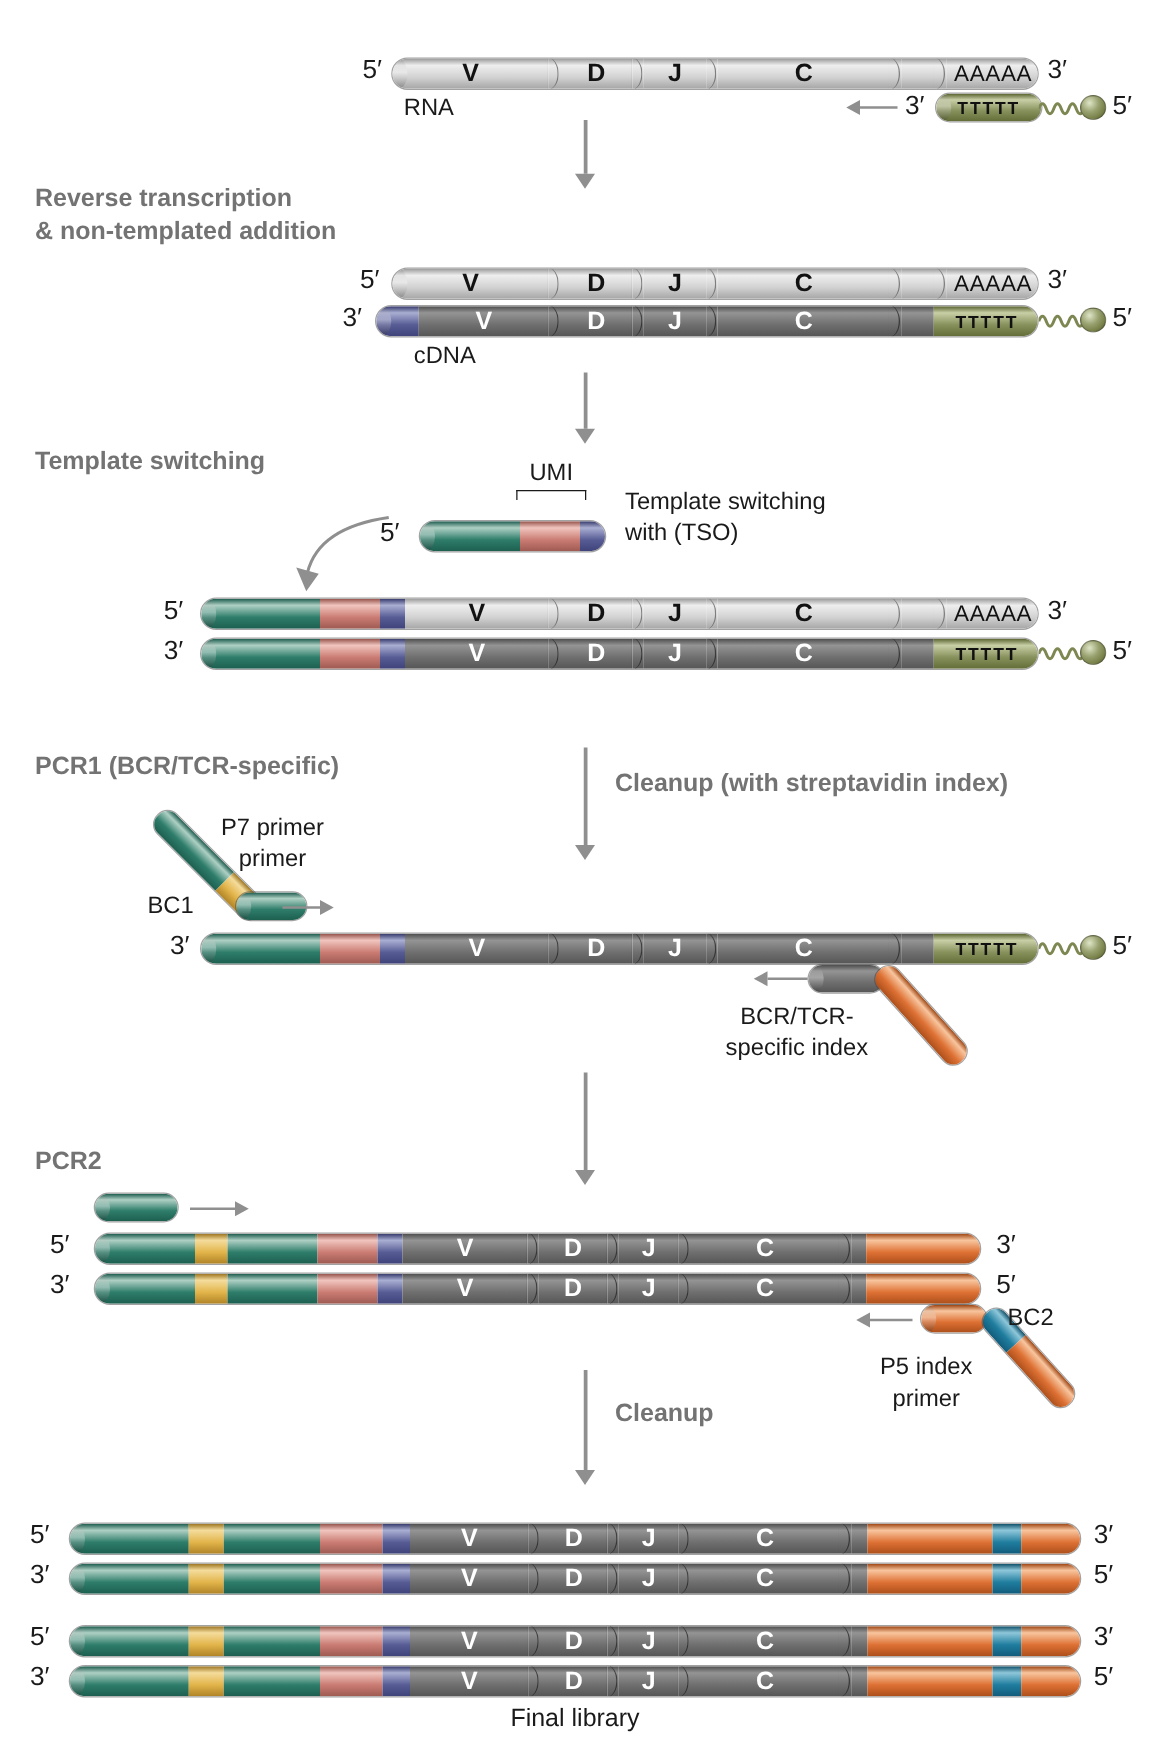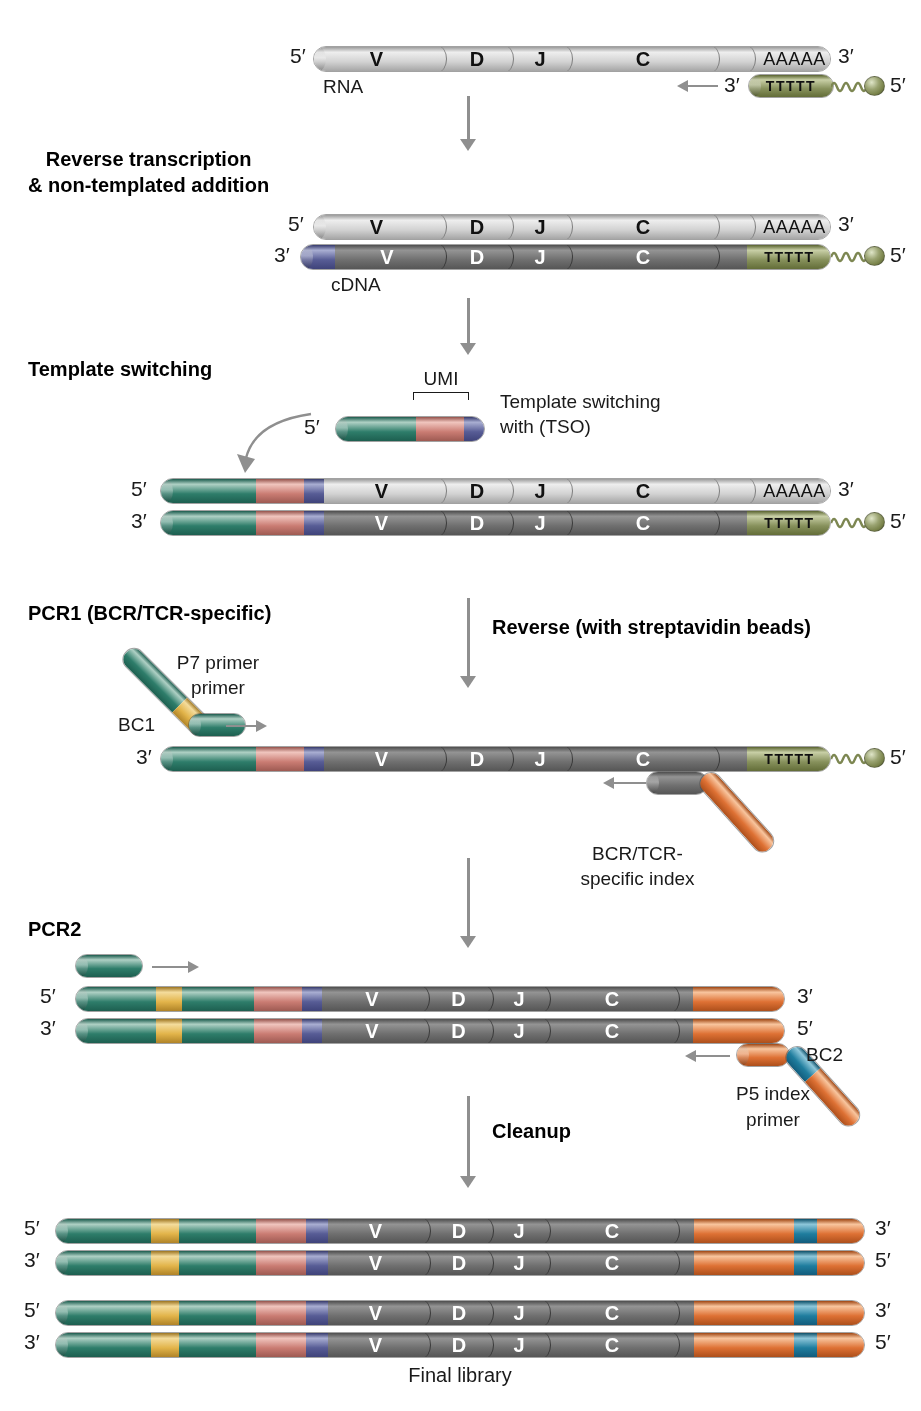--- a/index.html
+++ b/index.html
@@ -1,21 +1,21 @@
 <!DOCTYPE html>
 <html><head>
 <meta charset="utf-8">
 <style>
   html,body{margin:0;padding:0;background:#fff;}
   .stage{position:relative;width:921px;height:1411px;background:#fff;overflow:hidden;
          font-family:"Liberation Sans",sans-serif;}
   .t{position:absolute;color:#1a1a1a;white-space:nowrap;}
   .prime{font-size:21px;}
   .lbl{font-size:19px;}
-  .step{font-size:20px;font-weight:bold;color:#000000;text-align:center;}
+  .step{font-size:20px;font-weight:bold;color:#737373;}
   .ctr{text-align:center;white-space:normal;}
 
   
   .cyl{position:absolute;display:flex;height:26px;border-radius:13px;overflow:hidden;
        border:1px solid rgba(70,70,70,.5);box-sizing:border-box;}
   .cyl::before{content:"";position:absolute;left:-3px;top:0;width:15px;height:100%;border-radius:50%;
        background:linear-gradient(180deg,rgba(0,0,0,.10),rgba(255,255,255,.30) 45%,rgba(0,0,0,.20));
        z-index:6;pointer-events:none;}
   .pcyl{height:24px;border-radius:12px;}
   .seg{height:100%;display:flex;align-items:center;justify-content:center;position:relative;flex:0 0 auto;
@@ -242,21 +242,21 @@
         <span class="pt">TTTTT</span>
       </div>
   </div>
   <svg class="squig" style="left:831px;top:515px" width="36" height="16" viewBox="0 0 36 16">
     <path d="M0 8 Q3 0 6 8 T12 8 T18 8 T24 8 T30 8 T36 8" stroke="#7d8752" stroke-width="2.4" fill="none"></path>
   </svg>
   <div class="bead" style="left:864px;top:512px"></div>
   <span class="t prime" style="left:890px;top:509px">5′</span>
 
   <div class="varrow" style="top:598px;height:78px"></div>
-  <span class="t step" style="left:492px;top:616px">Reverse (with streptavidin beads)</span>
+  <span class="t step" style="left:492px;top:616px">Cleanup (with streptavidin index)</span>
 
   <span class="t step" style="left:28px;top:602px">PCR1 (BCR/TCR-specific)</span>
 
   <div class="diag" style="left:123px;top:647px;width:115px;transform:rotate(45deg);transform-origin:10px 50%">
     <div class="seg c-teal" style="flex:0 0 75px"></div>
     <div class="seg c-gold" style="flex:0 0 40px"></div>
   </div>
   <div class="cyl pcyl" style="left:188px;top:713px;width:58px">
     <div class="seg c-teal" style="flex:1 1 auto"></div>
   </div>
@@ -299,21 +299,21 @@
   <div class="bead" style="left:864px;top:748px"></div>
   <span class="t prime" style="left:890px;top:745px">5′</span>
 
   <div class="harrow l" style="left:614px;top:782px;width:32px"></div>
   <div class="cyl pcyl" style="left:646px;top:771px;width:62px">
     <div class="seg c-dgray" style="flex:1 1 auto"></div>
   </div>
   <div class="diag" style="left:700px;top:771px;width:100px;transform:rotate(48deg);transform-origin:10px 50%">
     <div class="seg c-orange" style="flex:1 1 auto"></div>
   </div>
-  <div class="t lbl ctr" style="left:545px;top:841px;width:185px;line-height:25px">
+  <div class="t lbl ctr" style="left:545px;top:801px;width:185px;line-height:25px">
     <div>BCR/TCR-</div>
     <div>specific index</div>
   </div>
 
   <div class="varrow" style="top:858px;height:78px"></div>
 
   <span class="t step" style="left:28px;top:918px">PCR2</span>
   <div class="cyl pcyl" style="left:75px;top:954px;width:68px">
     <div class="seg c-teal" style="flex:1 1 auto"></div>
   </div>
@@ -377,21 +377,21 @@
 
   <div class="harrow l" style="left:696px;top:1055px;width:34px"></div>
   <div class="cyl pcyl" style="left:736px;top:1043px;width:54px">
     <div class="seg c-orange" style="flex:1 1 auto"></div>
   </div>
   <div class="diag" style="left:786px;top:1045px;width:100px;transform:rotate(48deg);transform-origin:10px 50%">
     <div class="seg c-steel" style="flex:0 0 34px"></div>
     <div class="seg c-orange" style="flex:0 0 66px"></div>
   </div>
   <span class="t lbl" style="left:806px;top:1044px">BC2</span>
-  <div class="t lbl ctr" style="left:708px;top:1081px;width:130px;line-height:26px">
+  <div class="t lbl ctr" style="left:676px;top:1081px;width:130px;line-height:26px">
     <div>P5 index</div>
     <div>primer</div>
   </div>
 
   <div class="varrow" style="top:1096px;height:80px"></div>
   <span class="t step" style="left:492px;top:1120px">Cleanup</span>
 
   <span class="t prime" style="left:24px;top:1216px">5′</span>
   <div class="cyl" style="left:55px;top:1218px;width:810px">
     <div class="seg c-teal" style="flex:0 0 95px"></div>

